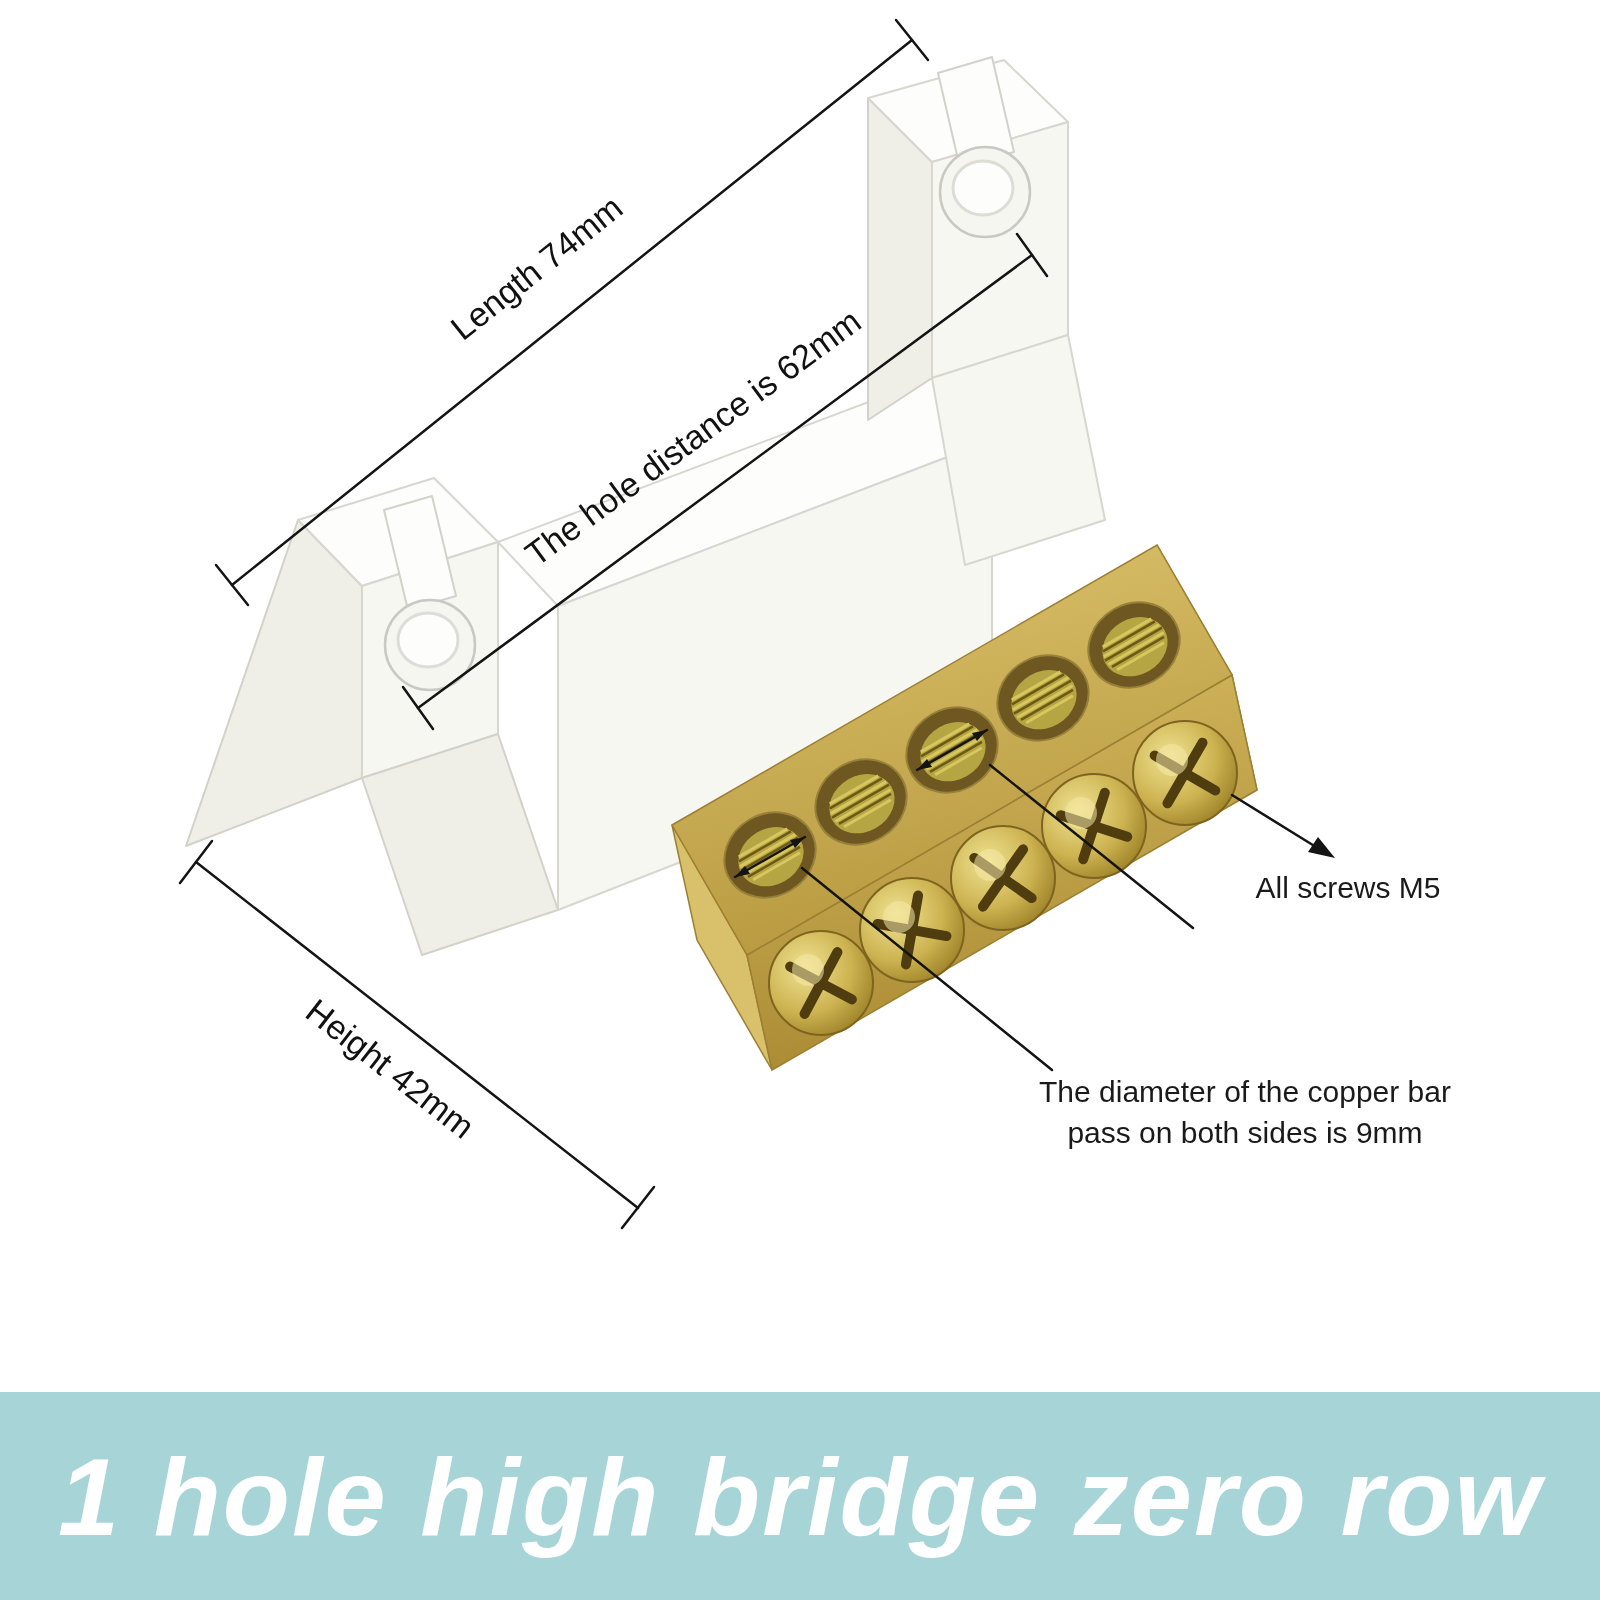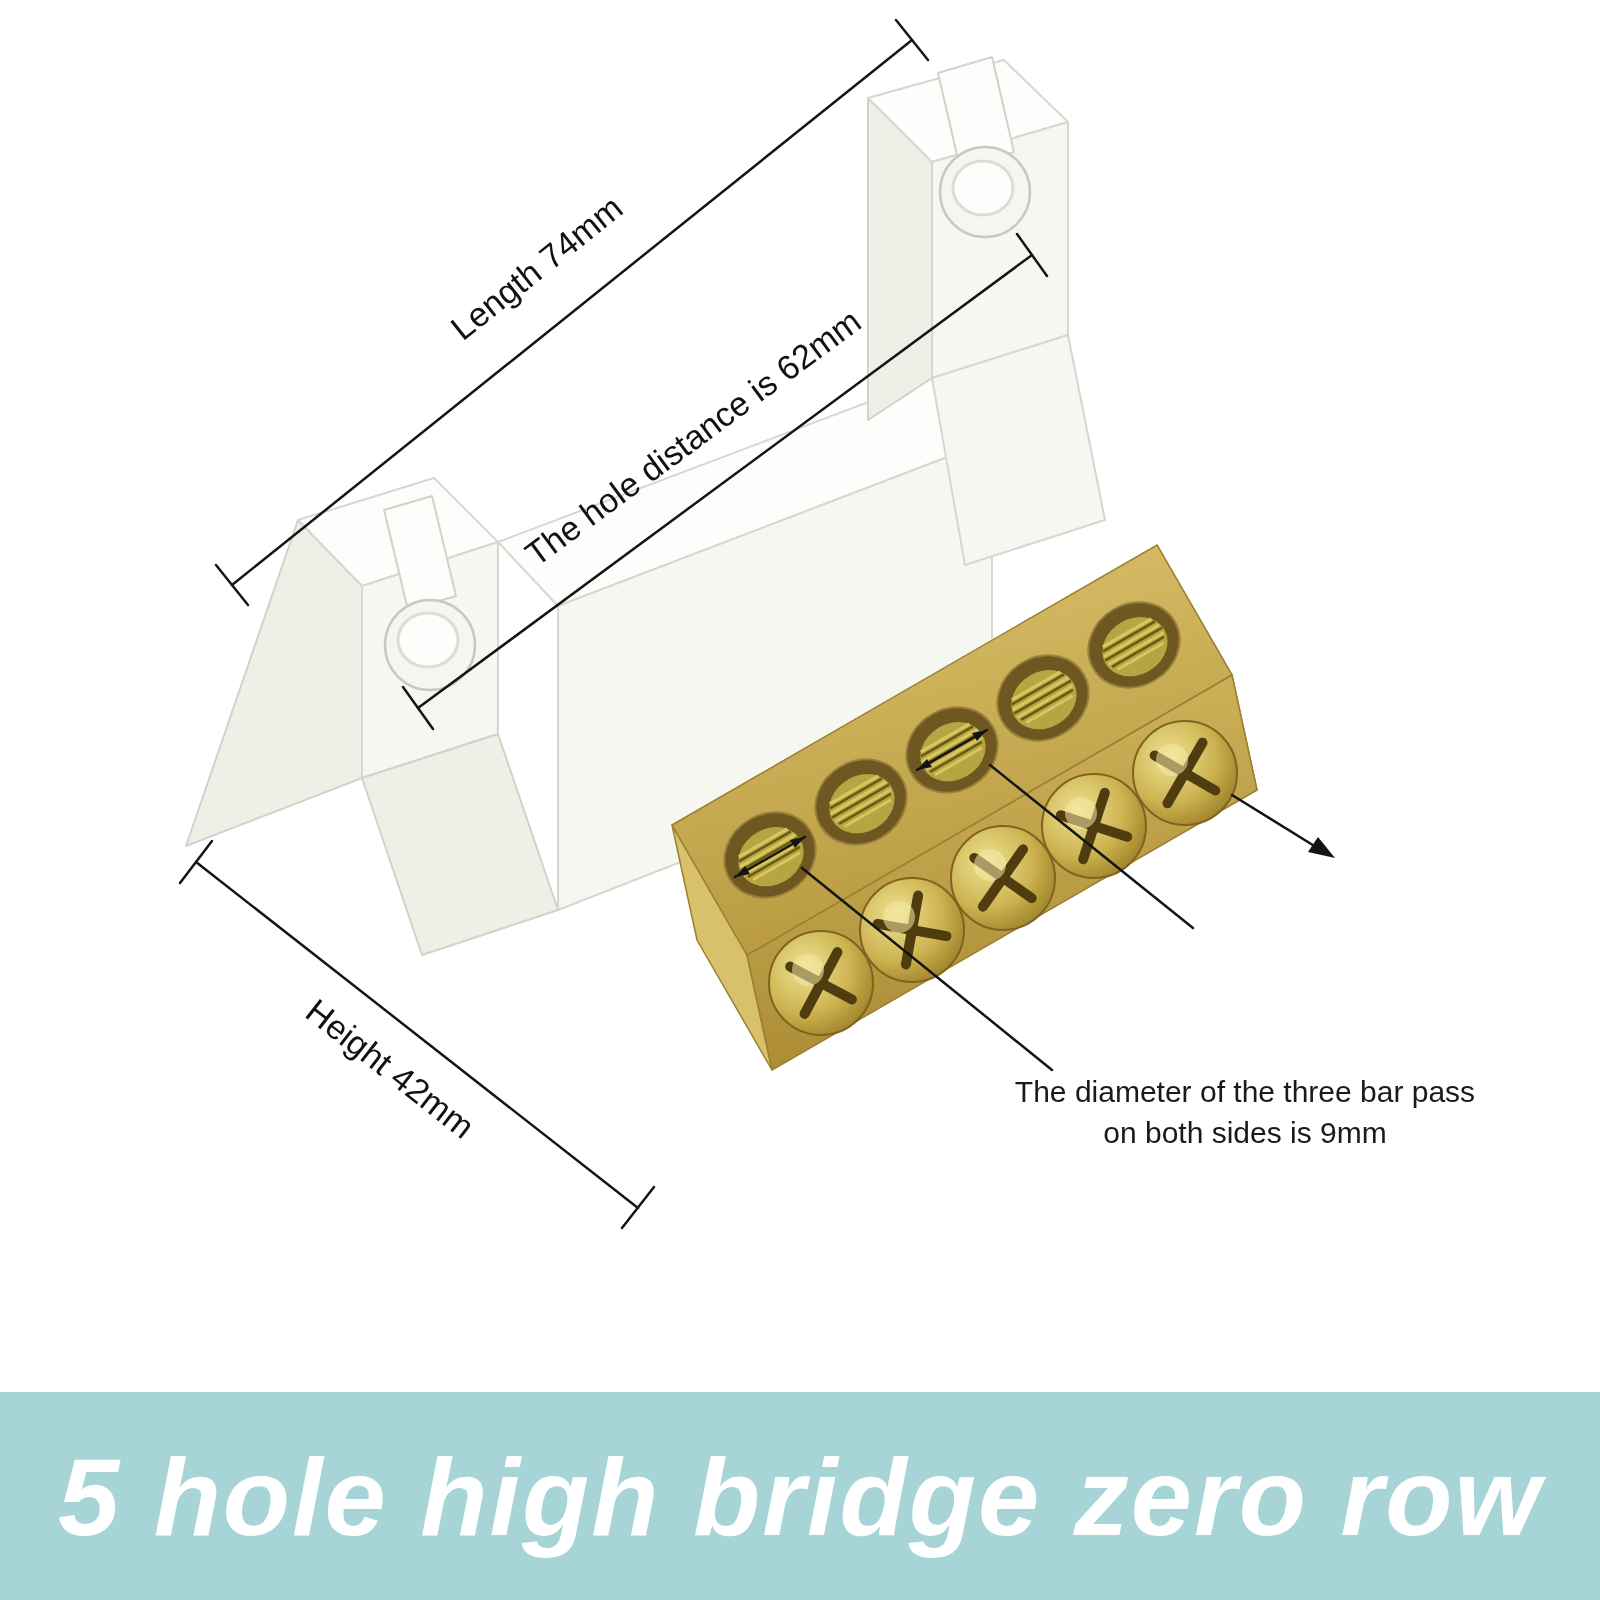--- a/index.html
+++ b/index.html
@@ -189,21 +189,22 @@
     </g>
 
     <g>
       <line class="dim" x1="735" y1="877" x2="805" y2="837"></line>
       <polygon class="head" points="805,837 795,848 790,840"></polygon>
       <polygon class="head" points="735,877 750,874 745,866"></polygon>
       <line class="dim" x1="802" y1="868" x2="1052" y2="1070"></line>
     </g>
   </svg>
 
-
-
-  <div class="callout" style="left:1005px; top:1072px; width:480px;">The diameter of the three bar pass on both sides is 9mm</div>
+  <div class="callout" style="left:1168px; top:868px; width:360px;">All screws M5</div>
+
+
+  <div class="callout" style="left:1005px; top:1072px; width:480px;">The diameter of the copper bar pass on both sides is 9mm</div>
 
   <div class="banner">
-    <div class="banner-title">5 hole high bridge zero row</div>
+    <div class="banner-title">1 hole high bridge zero row</div>
   </div>
 
 </div>
 
 </body></html>

